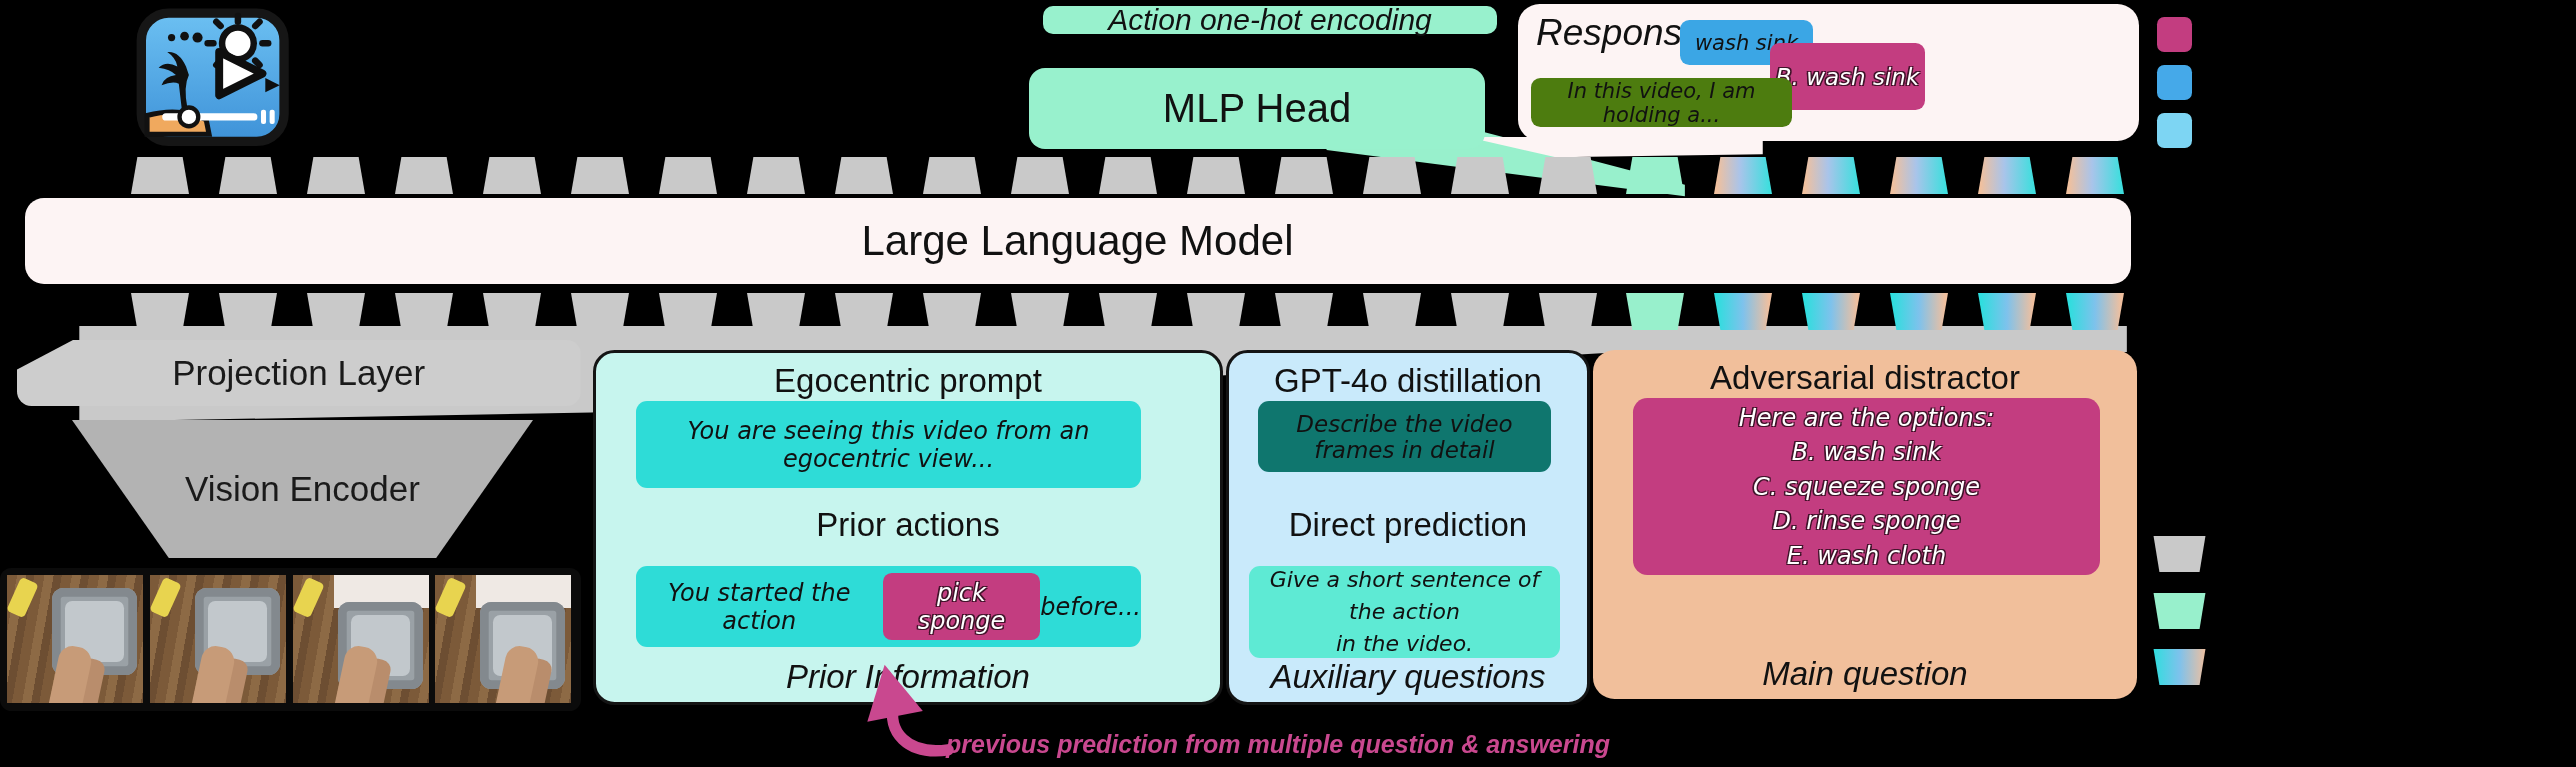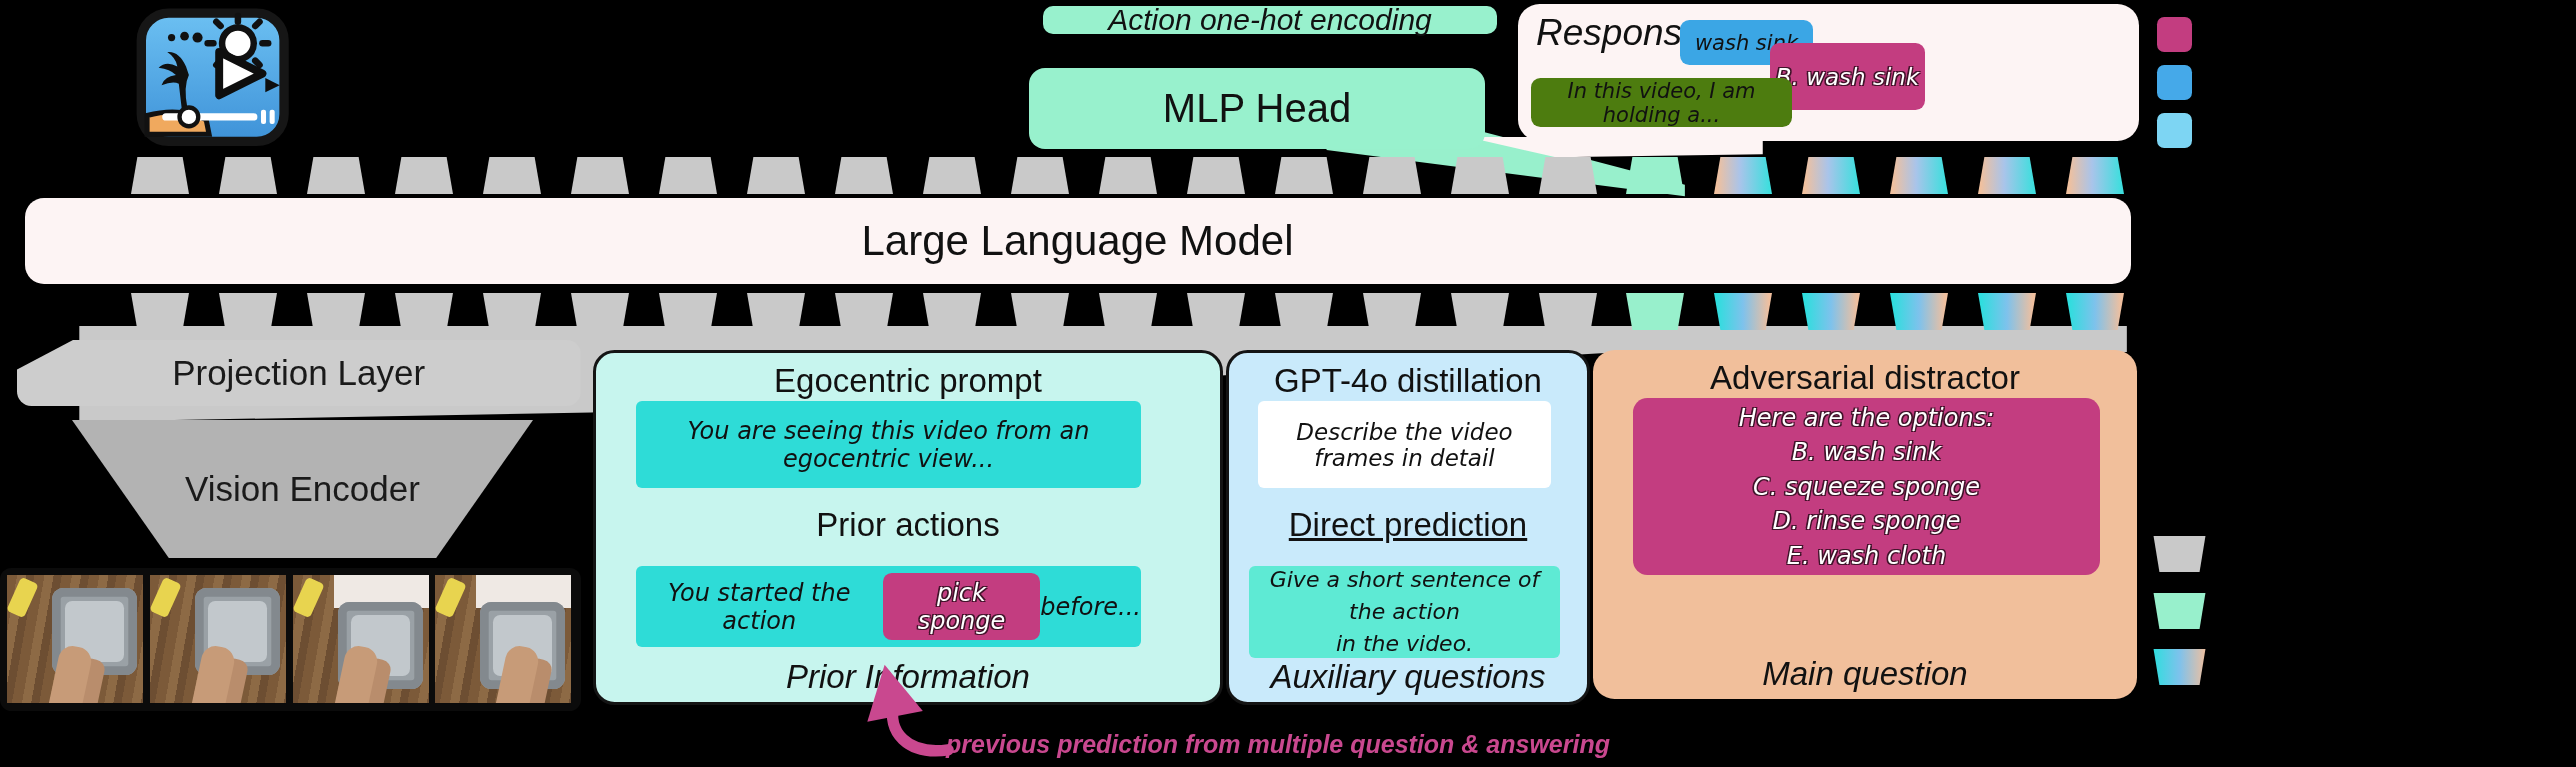--- a/index.html
+++ b/index.html
@@ -58,28 +58,28 @@
   .frame.wall::before{content:"";position:absolute;right:0;top:0;width:70%;height:33px;background:#efe9e4;}
 
   
   .panel{top:350px;height:349px;border-radius:21.6px;color:#111;}
   #panel-egocentric{left:593px;width:624px;background:#c7f5ee;border:3.6px solid #141414;}
   #panel-gpt4o{left:1226px;width:358px;background:#c9eafb;border:3.6px solid #141414;}
   #panel-adversarial{left:1593px;width:544px;background:#f1bf9b;}
   .panel-title{font-size:33px;margin-top:9px;text-align:center;}
   .panel-sub{font-size:33px;text-align:center;}
   .panel-footer{position:absolute;bottom:5.8px;width:100%;text-align:center;font-style:italic;font-size:33px;}
-  .inner-box{position:absolute;border-radius:6px;}
+  .inner-box{position:absolute;border-radius:11px;}
   #ego-box1{left:40px;top:48px;width:505px;height:87px;background:#2edcd7;font-size:24px;}
   #ego-sub{position:absolute;top:153px;width:100%;}
   #ego-box2{left:40px;top:213px;width:505px;height:81px;background:#2edcd7;font-size:24px;}
   #ego-chip{background:#c33d80;color:#fff;border-radius:8.7px;padding:5.8px 11.5px;
      text-shadow:-1.4px -1.4px 0 #40142a,1.4px -1.4px 0 #40142a,-1.4px 1.4px 0 #40142a,1.4px 1.4px 0 #40142a;}
-  #gpt-box1{left:29px;top:48px;width:293px;height:87px;background:#ffffff;font-size:23px;}
-  #gpt-sub{position:absolute;top:153px;width:100%;text-decoration:underline;}
+  #gpt-box1{left:29px;top:48px;width:293px;height:71px;background:#0f766e;font-size:23px;}
+  #gpt-sub{position:absolute;top:153px;width:100%;}
   #gpt-box2{left:20px;top:213px;width:311px;height:92px;background:#5eead4;font-size:22px;flex-direction:column;line-height:1.45;}
   #adv-box{left:40px;top:48px;width:467px;height:177px;background:#c33d80;border-radius:14.4px;
      color:#fff;font-size:24px;display:flex;flex-direction:column;justify-content:center;gap:6.5px;text-align:center;
      text-shadow:-1.4px -1.4px 0 #40142a,1.4px -1.4px 0 #40142a,-1.4px 1.4px 0 #40142a,1.4px 1.4px 0 #40142a;}
 
   
   #arrow-caption{left:946px;top:730px;font-size:25px;color:#c9488f;font-weight:bold;font-style:italic;}
   svg.layer{position:absolute;left:0;top:0;pointer-events:none;}
 </style>
 </head>

